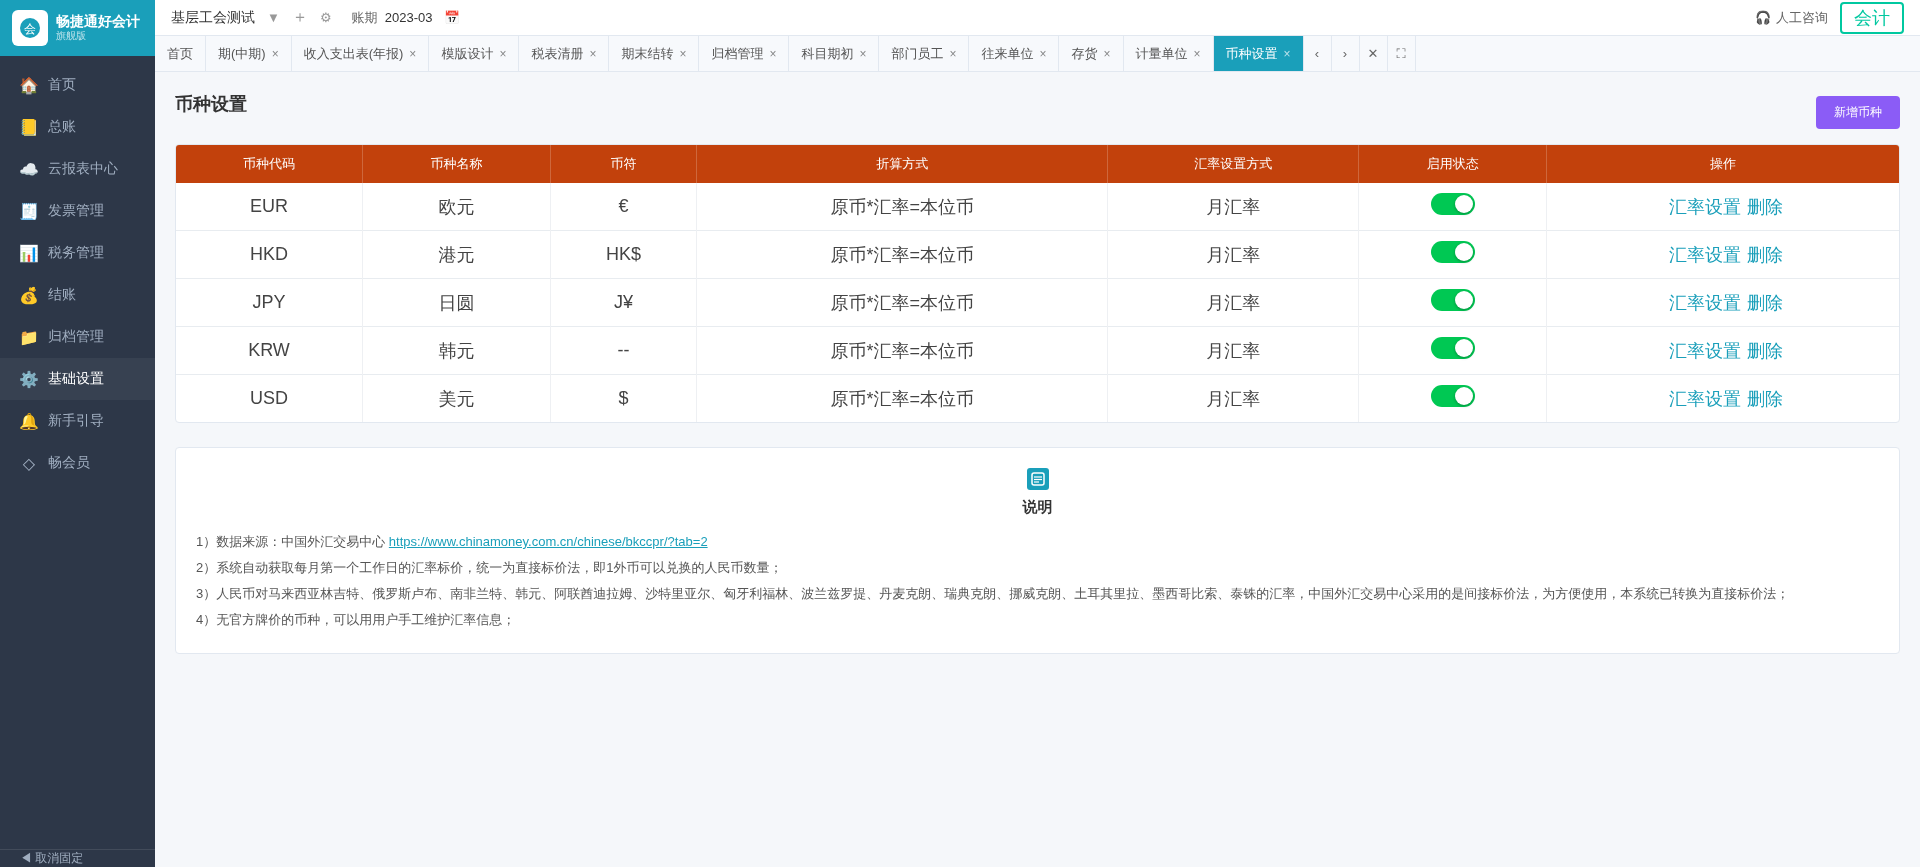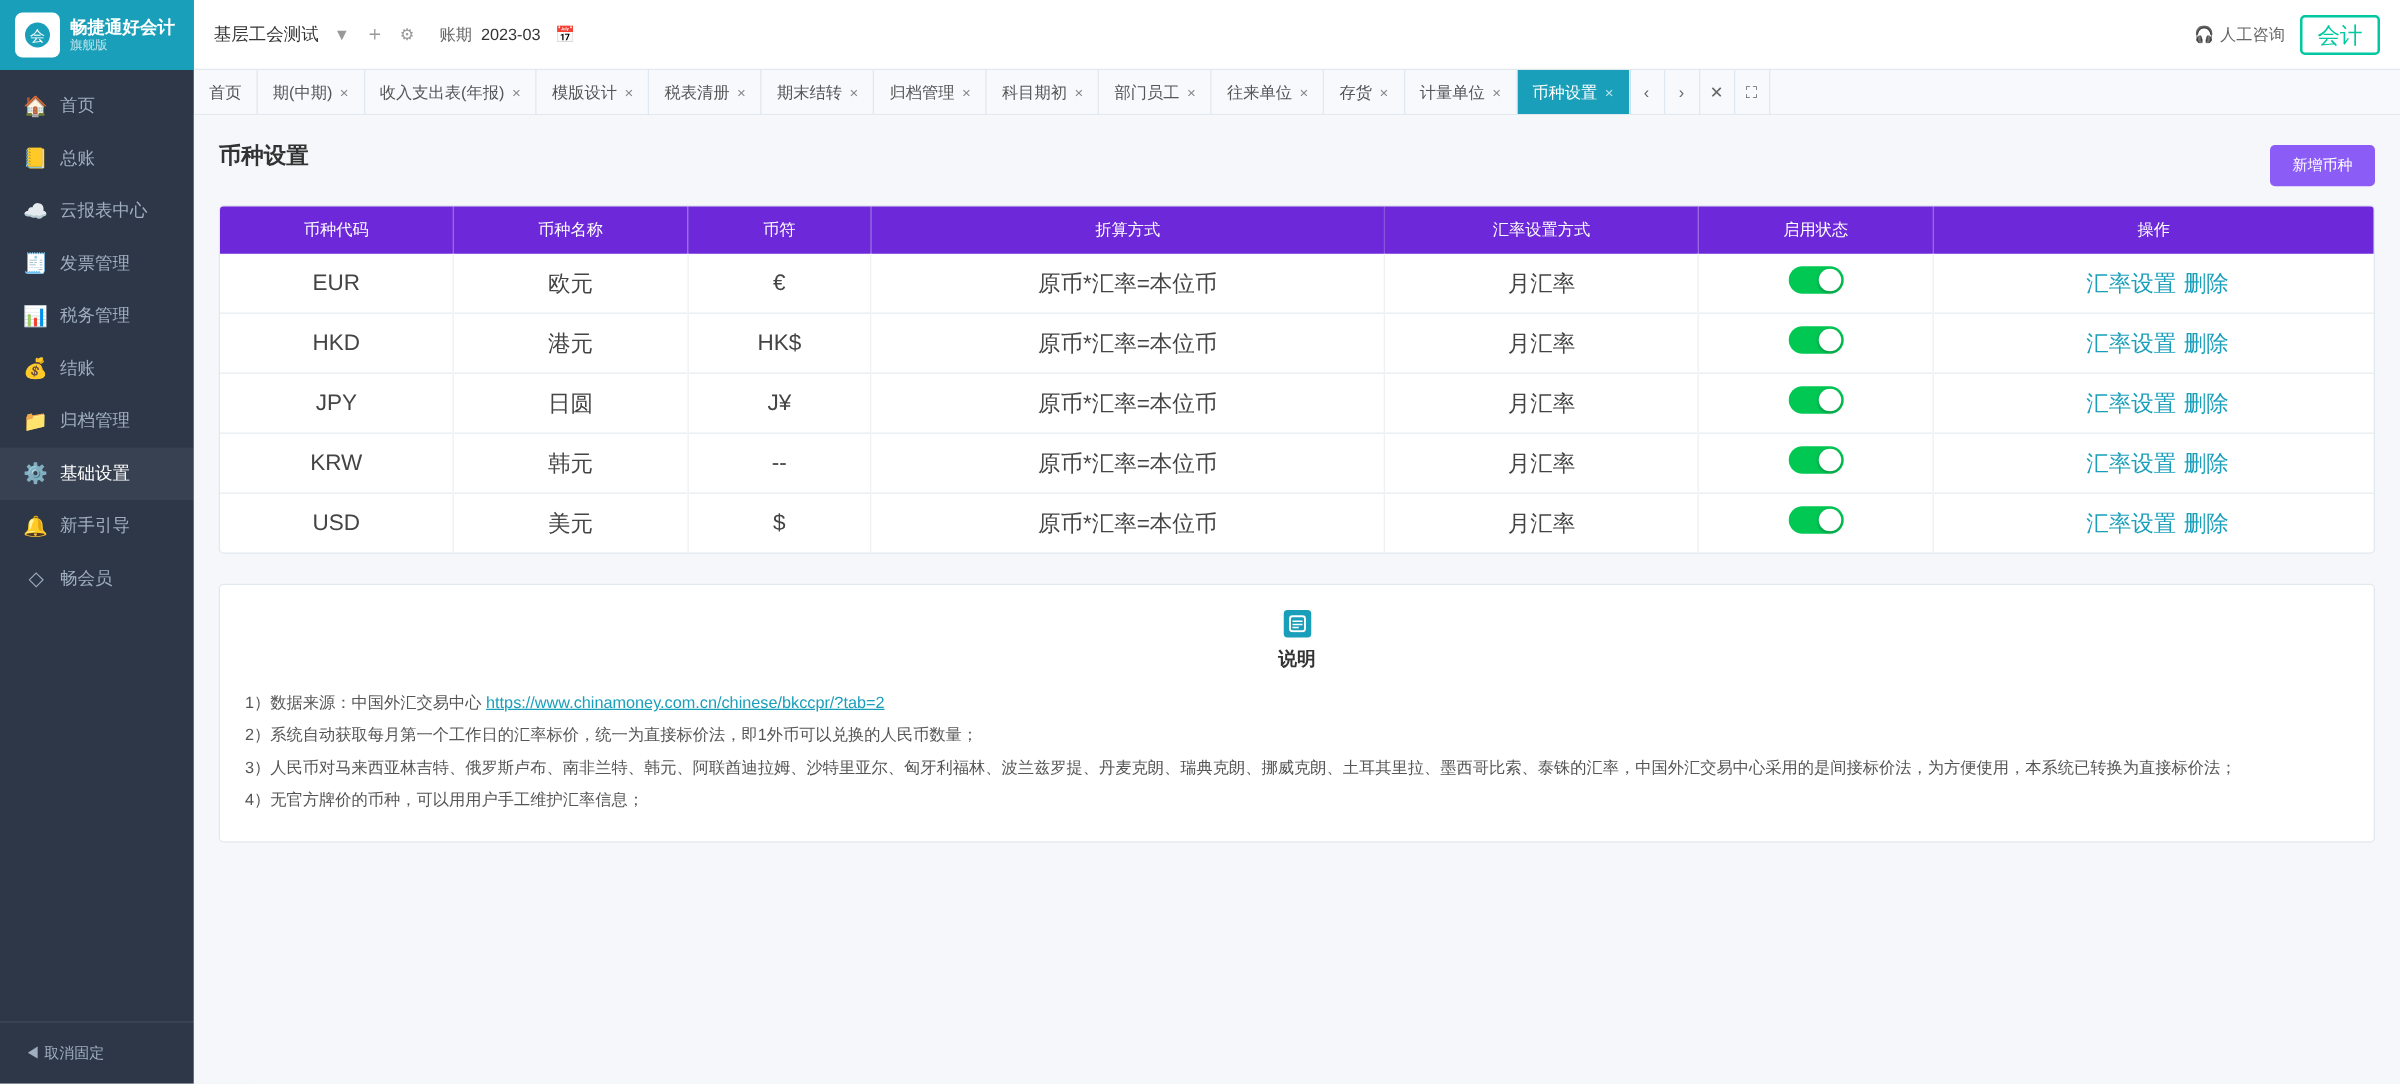--- a/index.html
+++ b/index.html
@@ -9,27 +9,27 @@
     .sidebar { width: 155px; background: #2d3748; height: 867px; display: flex; flex-direction: column; flex-shrink: 0; }
     .sidebar-logo { background: #1a9fba; padding: 10px 12px; display: flex; align-items: center; gap: 8px; height: 56px; }
     .logo-icon { width: 36px; height: 36px; background: white; border-radius: 6px; display: flex; align-items: center; justify-content: center; }
     .logo-icon svg { width: 24px; height: 24px; }
     .logo-text { color: white; font-size: 14px; font-weight: bold; line-height: 1.2; }
     .logo-sub { font-size: 10px; color: rgba(255,255,255,0.7); }
     .sidebar-nav { flex: 1; padding: 8px 0; }
     .nav-item { display: flex; align-items: center; gap: 10px; padding: 12px 20px; color: #a0aec0; cursor: pointer; font-size: 14px; }
     .nav-item.active { color: white; background: rgba(255,255,255,0.05); }
     .nav-item .nav-icon { width: 18px; height: 18px; display: flex; align-items: center; justify-content: center; font-size: 16px; }
-    .sidebar-footer { padding: 16px 20px; color: #a0aec0; font-size: 12px; display: flex; align-items: center; gap: 6px; cursor: pointer; border-top: 1px solid rgba(255,255,255,0.1); }
+    .sidebar-footer { padding: 0 20px; color: #a0aec0; font-size: 12px; display: flex; align-items: center; gap: 6px; cursor: pointer; border-top: 1px solid rgba(255,255,255,0.1); }
 
     
     .main { flex: 1; display: flex; flex-direction: column; overflow: hidden; }
 
     
-    .topbar { height: 56px; background: #fff; border-bottom: 1px solid #e2e8f0; display: flex; align-items: center; padding: 0 16px; gap: 12px; }
+    .topbar { height: 36px; background: #fff; border-bottom: 1px solid #e2e8f0; display: flex; align-items: center; padding: 0 16px; gap: 12px; }
     .topbar-title { font-size: 14px; color: #333; font-weight: 500; }
     .topbar-arrow { color: #999; cursor: pointer; }
     .topbar-add { color: #999; cursor: pointer; font-size: 16px; }
     .topbar-settings { color: #999; cursor: pointer; }
     .topbar-period { font-size: 13px; color: #666; margin-left: 8px; }
     .topbar-period-val { color: #333; font-weight: 500; }
     .topbar-calendar { color: #1a9fba; cursor: pointer; }
     .topbar-right { margin-left: auto; display: flex; align-items: center; gap: 12px; }
     .topbar-help { display: flex; align-items: center; gap: 4px; color: #666; cursor: pointer; font-size: 13px; }
     .topbar-user-btn { border: 2px solid #00c8a0; color: #00c8a0; background: white; padding: 2px 12px; border-radius: 4px; font-size: 18px; cursor: pointer; font-weight: 500; }
@@ -43,21 +43,21 @@
     .tab-nav-btn { width: 28px; height: 36px; display: flex; align-items: center; justify-content: center; border-right: 1px solid #e2e8f0; cursor: pointer; color: #666; flex-shrink: 0; }
 
     
     .content { flex: 1; overflow: auto; padding: 20px; background: #f5f7fa; }
     .page-title { font-size: 18px; font-weight: bold; color: #333; margin-bottom: 16px; }
     .btn-new { background: #8b5cf6; color: white; border: none; padding: 8px 18px; border-radius: 4px; font-size: 12px; cursor: pointer; font-weight: 500; }
 
     
     .table-wrapper { background: white; border-radius: 4px; overflow: hidden; border: 1px solid #e2e8f0; }
     table { width: 100%; border-collapse: collapse; }
-    thead tr { background: #6d28d9; }
+    thead tr { background: #c2410c; }
     thead th { color: white; padding: 10px 12px; text-align: center; font-size: 13px; font-weight: 500; border-right: 1px solid rgba(255,255,255,0.2); }
     thead th:last-child { border-right: none; }
     tbody tr { border-bottom: 1px solid #e8ecf0; }
     tbody tr:last-child { border-bottom: none; }
     tbody td { padding: 10px 12px; text-align: center; font-size: 18px; color: #444; border-right: 1px solid #eef0f3; }
     tbody td:last-child { border-right: none; }
     .action-link { color: #1a9fba; cursor: pointer; text-decoration: none; margin: 0 6px; }
     .action-delete { color: #1a9fba; cursor: pointer; }
 
     

